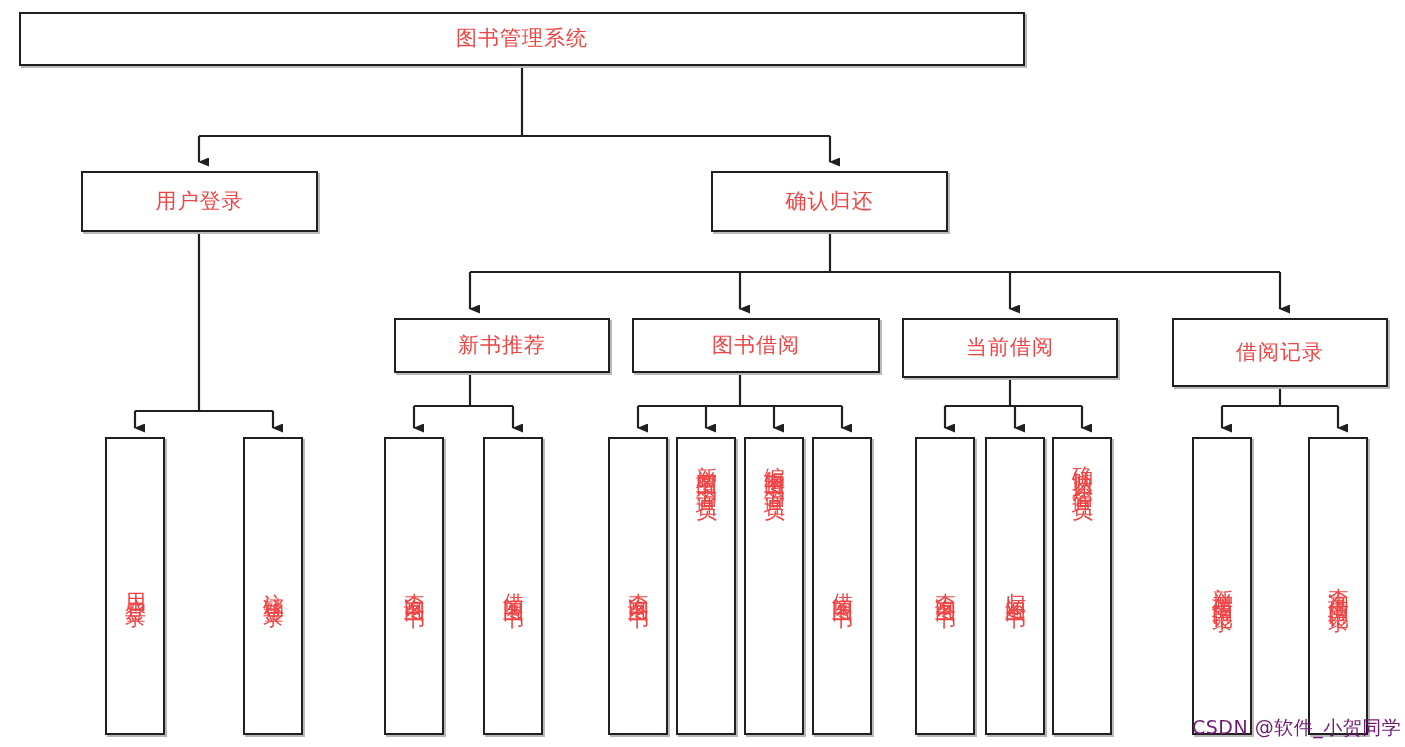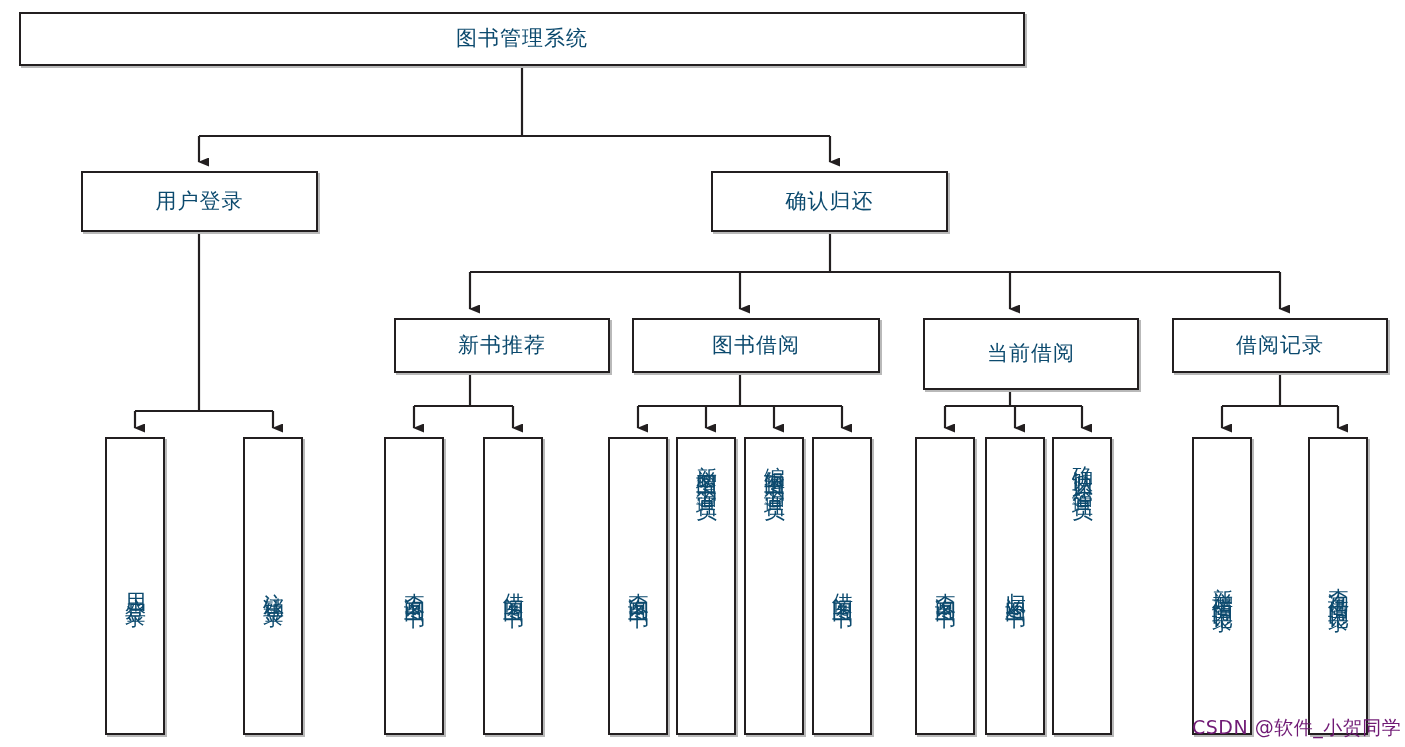--- a/index.html
+++ b/index.html
@@ -28,21 +28,21 @@
   }
   .node {
     position: absolute;
     box-sizing: border-box;
     background: #ffffff;
     border: 2px solid #231f20;
     box-shadow: 2px 2px 0 0 #b9b9b9;
     display: flex;
     align-items: center;
     justify-content: center;
-    color: #0c4a6e;
+    color: #ef4444;
   }
   .node-h .node-label {
     font-size: 21px;
     line-height: 1.2;
     letter-spacing: 1px;
     white-space: nowrap;
   }
   .node-v {
     align-items: flex-start;
     justify-content: center;
@@ -133,24 +133,24 @@
   <div class="node node-h" style="left:711px; top:171px; width:237px; height:61px;">
     <span class="node-label">确认归还</span>
   </div>
 
   <div class="node node-h" style="left:362px; top:318px; width:216px; height:55px;margin-left:32px;">
     <span class="node-label">新书推荐</span>
   </div>
   <div class="node node-h" style="left:632px; top:318px; width:248px; height:55px;">
     <span class="node-label">图书借阅</span>
   </div>
-  <div class="node node-h" style="left:902px; top:318px; width:216px; height:72px;margin-left:21px;">
+  <div class="node node-h" style="left:902px; top:318px; width:216px; height:60px;">
     <span class="node-label">当前借阅</span>
   </div>
-  <div class="node node-h" style="left:1172px; top:318px; width:216px; height:55px;">
+  <div class="node node-h" style="left:1172px; top:318px; width:216px; height:69px;">
     <span class="node-label">借阅记录</span>
   </div>
 
   <div class="node node-v vshort" style="left:105px; top:437px; width:60px; height:298px;">
     <span class="node-label">用户登录</span>
   </div>
   <div class="node node-v vshort" style="left:243px; top:437px; width:60px; height:298px;">
     <span class="node-label">注销登录</span>
   </div>
 

